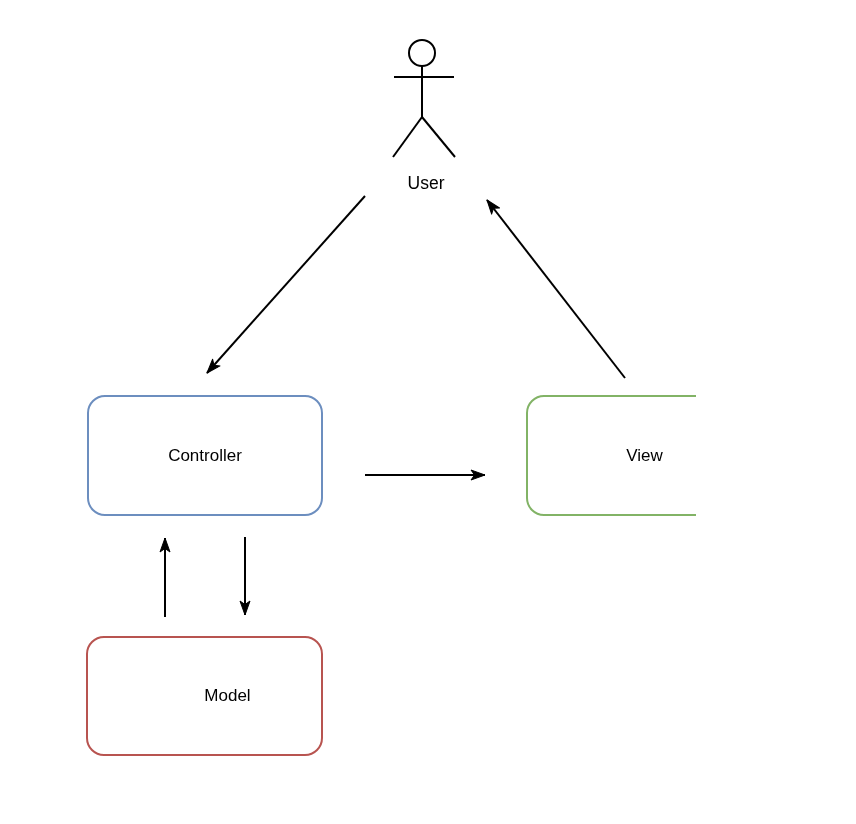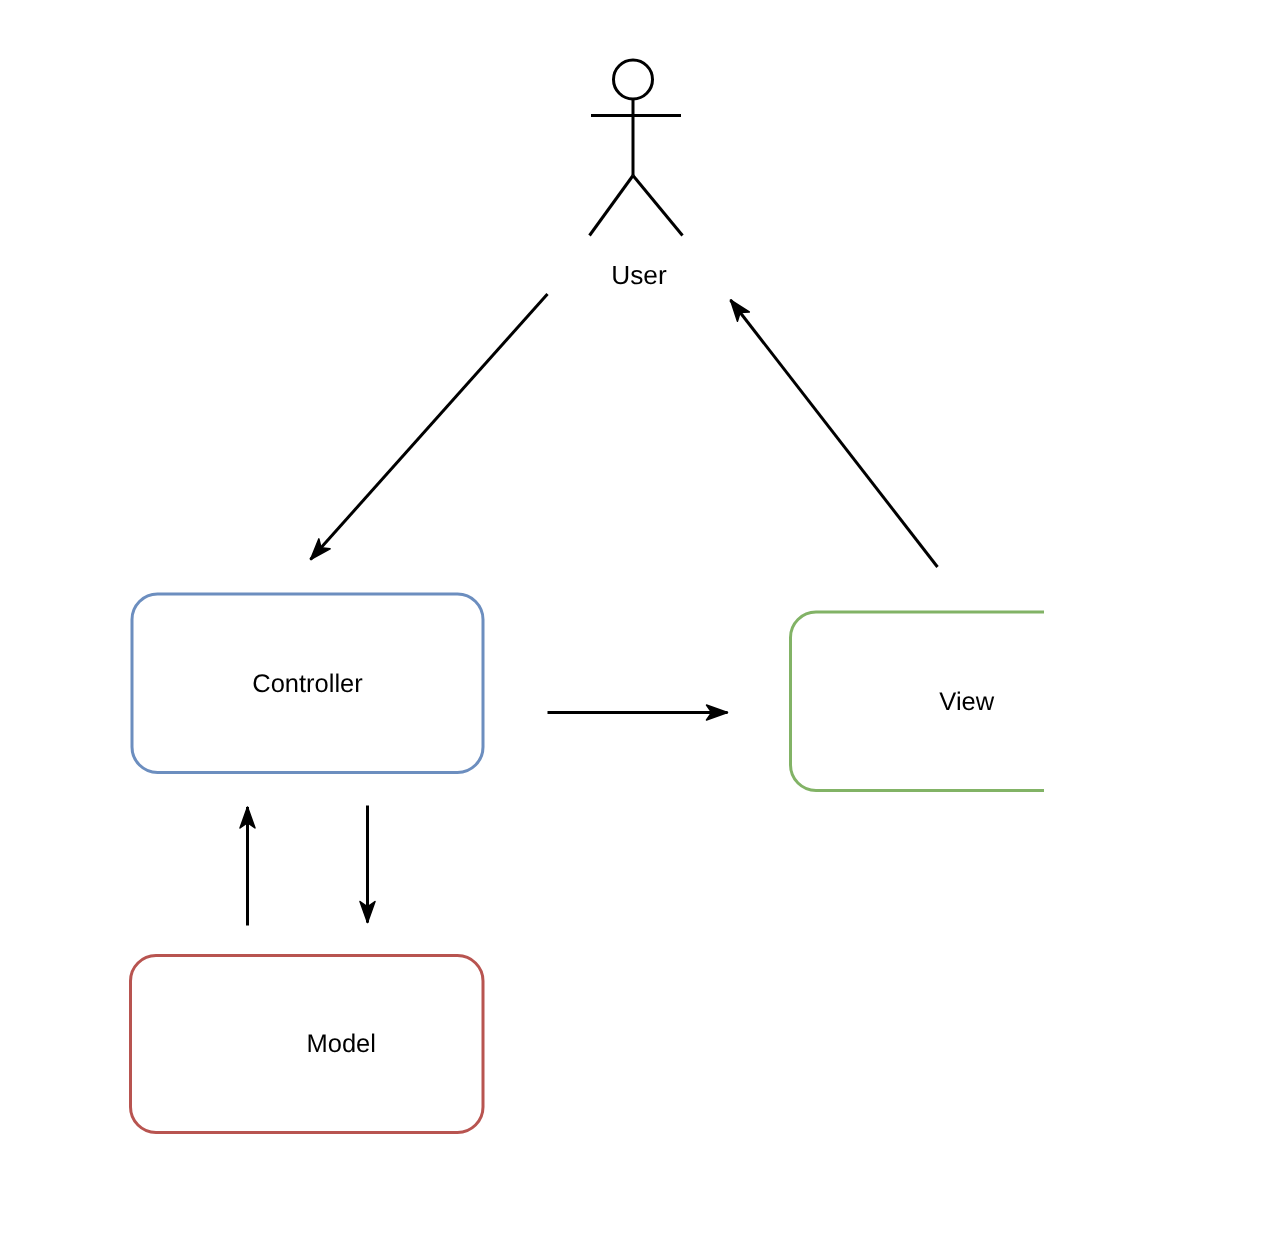--- a/index.html
+++ b/index.html
@@ -83,21 +83,21 @@
     <line class="edge-line" x1="165" y1="617" x2="165" y2="538" marker-end="url(#arrowhead)"></line>
     <line class="edge-line" x1="245" y1="537" x2="245" y2="615" marker-end="url(#arrowhead)"></line>
   </svg>
 
   <div class="actor-label">User</div>
 
   <div class="node node-controller" style="border-color: rgb(108, 142, 191);">
     <span class="node-label">Controller</span>
   </div>
 
-  <div class="node node-view" style="border-color: rgb(130, 179, 102); margin-top: 12px;">
+  <div class="node node-view" style="border-color: rgb(130, 179, 102);">
     <span class="node-label">View</span>
   </div>
 
   <div class="node node-model" style="border-color: rgb(184, 84, 80); padding-left: 46px;">
     <span class="node-label">Model</span>
   </div>
 
 </div>
 
 </body></html>

